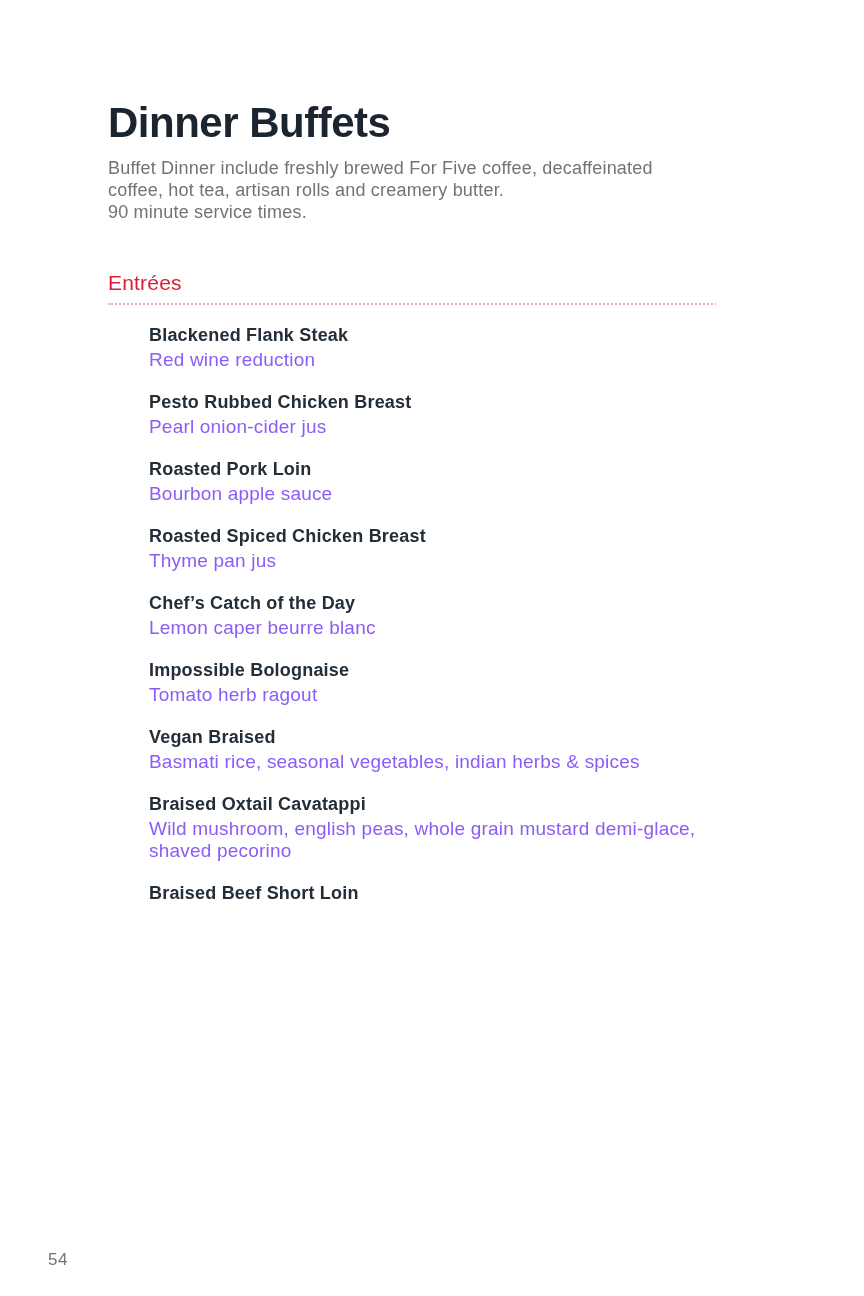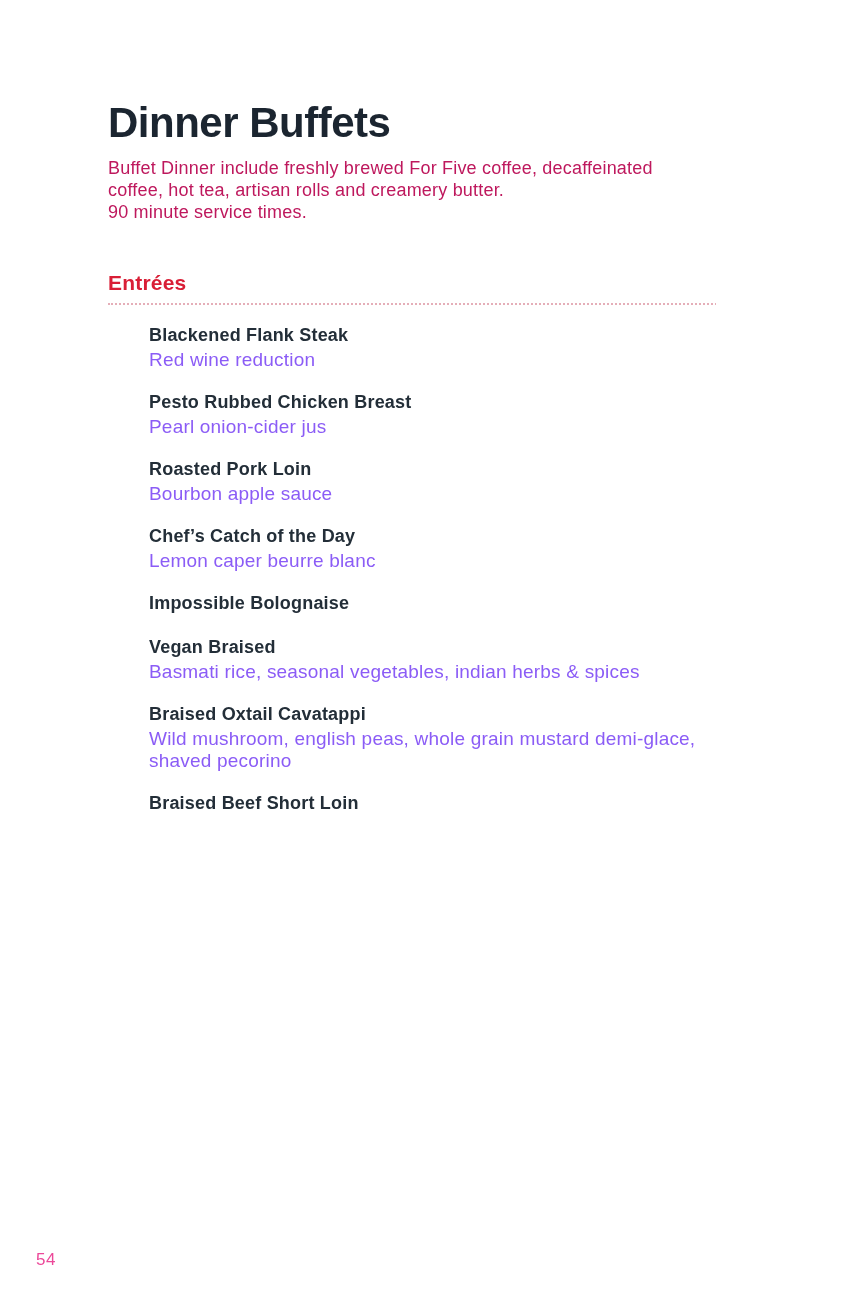--- a/index.html
+++ b/index.html
@@ -29,29 +29,29 @@
     font-weight: 800;
     letter-spacing: -0.5px;
     color: #1b2530;
   }
   .page-intro {
     margin: 0;
     margin-top: 9px;
     font-size: 18px;
     line-height: 22px;
     letter-spacing: 0.2px;
-    color: #be185d;
+    color: #737373;
     white-space: pre-line;
   }
   .section-heading {
     margin: 0;
     margin-top: 48px;
     font-size: 21px;
     line-height: 24px;
-    font-weight: 700;
+    font-weight: 400;
     letter-spacing: 0.2px;
     color: #d91e36;
     padding-bottom: 8px;
     border-bottom: 2px dotted #e5aeb8;
   }
   .items {
     margin-top: 17px;
   }
   .item {
     margin-bottom: 18px;
@@ -67,25 +67,25 @@
   .item-desc {
     margin-top: 1px;
     font-size: 19px;
     line-height: 22px;
     letter-spacing: 0.2px;
     color: #8b5cf6;
     white-space: pre-line;
   }
   .page-number {
     position: absolute;
-    left: 36px;
+    left: 48px;
     bottom: 26px;
     font-size: 17px;
     letter-spacing: 0.5px;
-    color: #ec4899;
+    color: #737373;
   }
 </style>
 </head>
 <body>
 
 <div class="page">
   <div class="content">
     <h1 class="page-title">Dinner Buffets</h1>
     <p class="page-intro">Buffet Dinner include freshly brewed For Five coffee, decaffeinated
 coffee, hot tea, artisan rolls and creamery butter.
@@ -102,28 +102,33 @@
   <div class="item">
     <div class="item-name">Pesto Rubbed Chicken Breast</div>
     <div class="item-desc">Pearl onion-cider jus</div>
   </div>
 
   <div class="item">
     <div class="item-name">Roasted Pork Loin</div>
     <div class="item-desc">Bourbon apple sauce</div>
   </div>
 
+  <div class="item">
+    <div class="item-name">Roasted Spiced Chicken Breast</div>
+    <div class="item-desc">Thyme pan jus</div>
+  </div>
 
   <div class="item">
     <div class="item-name">Chef’s Catch of the Day</div>
     <div class="item-desc">Lemon caper beurre blanc</div>
   </div>
 
   <div class="item">
     <div class="item-name">Impossible Bolognaise</div>
+    <div class="item-desc">Tomato herb ragout</div>
   </div>
 
   <div class="item">
     <div class="item-name">Vegan Braised</div>
     <div class="item-desc">Basmati rice, seasonal vegetables, indian herbs &amp; spices</div>
   </div>
 
 
   <div class="item">
     <div class="item-name">Braised Oxtail Cavatappi</div>

